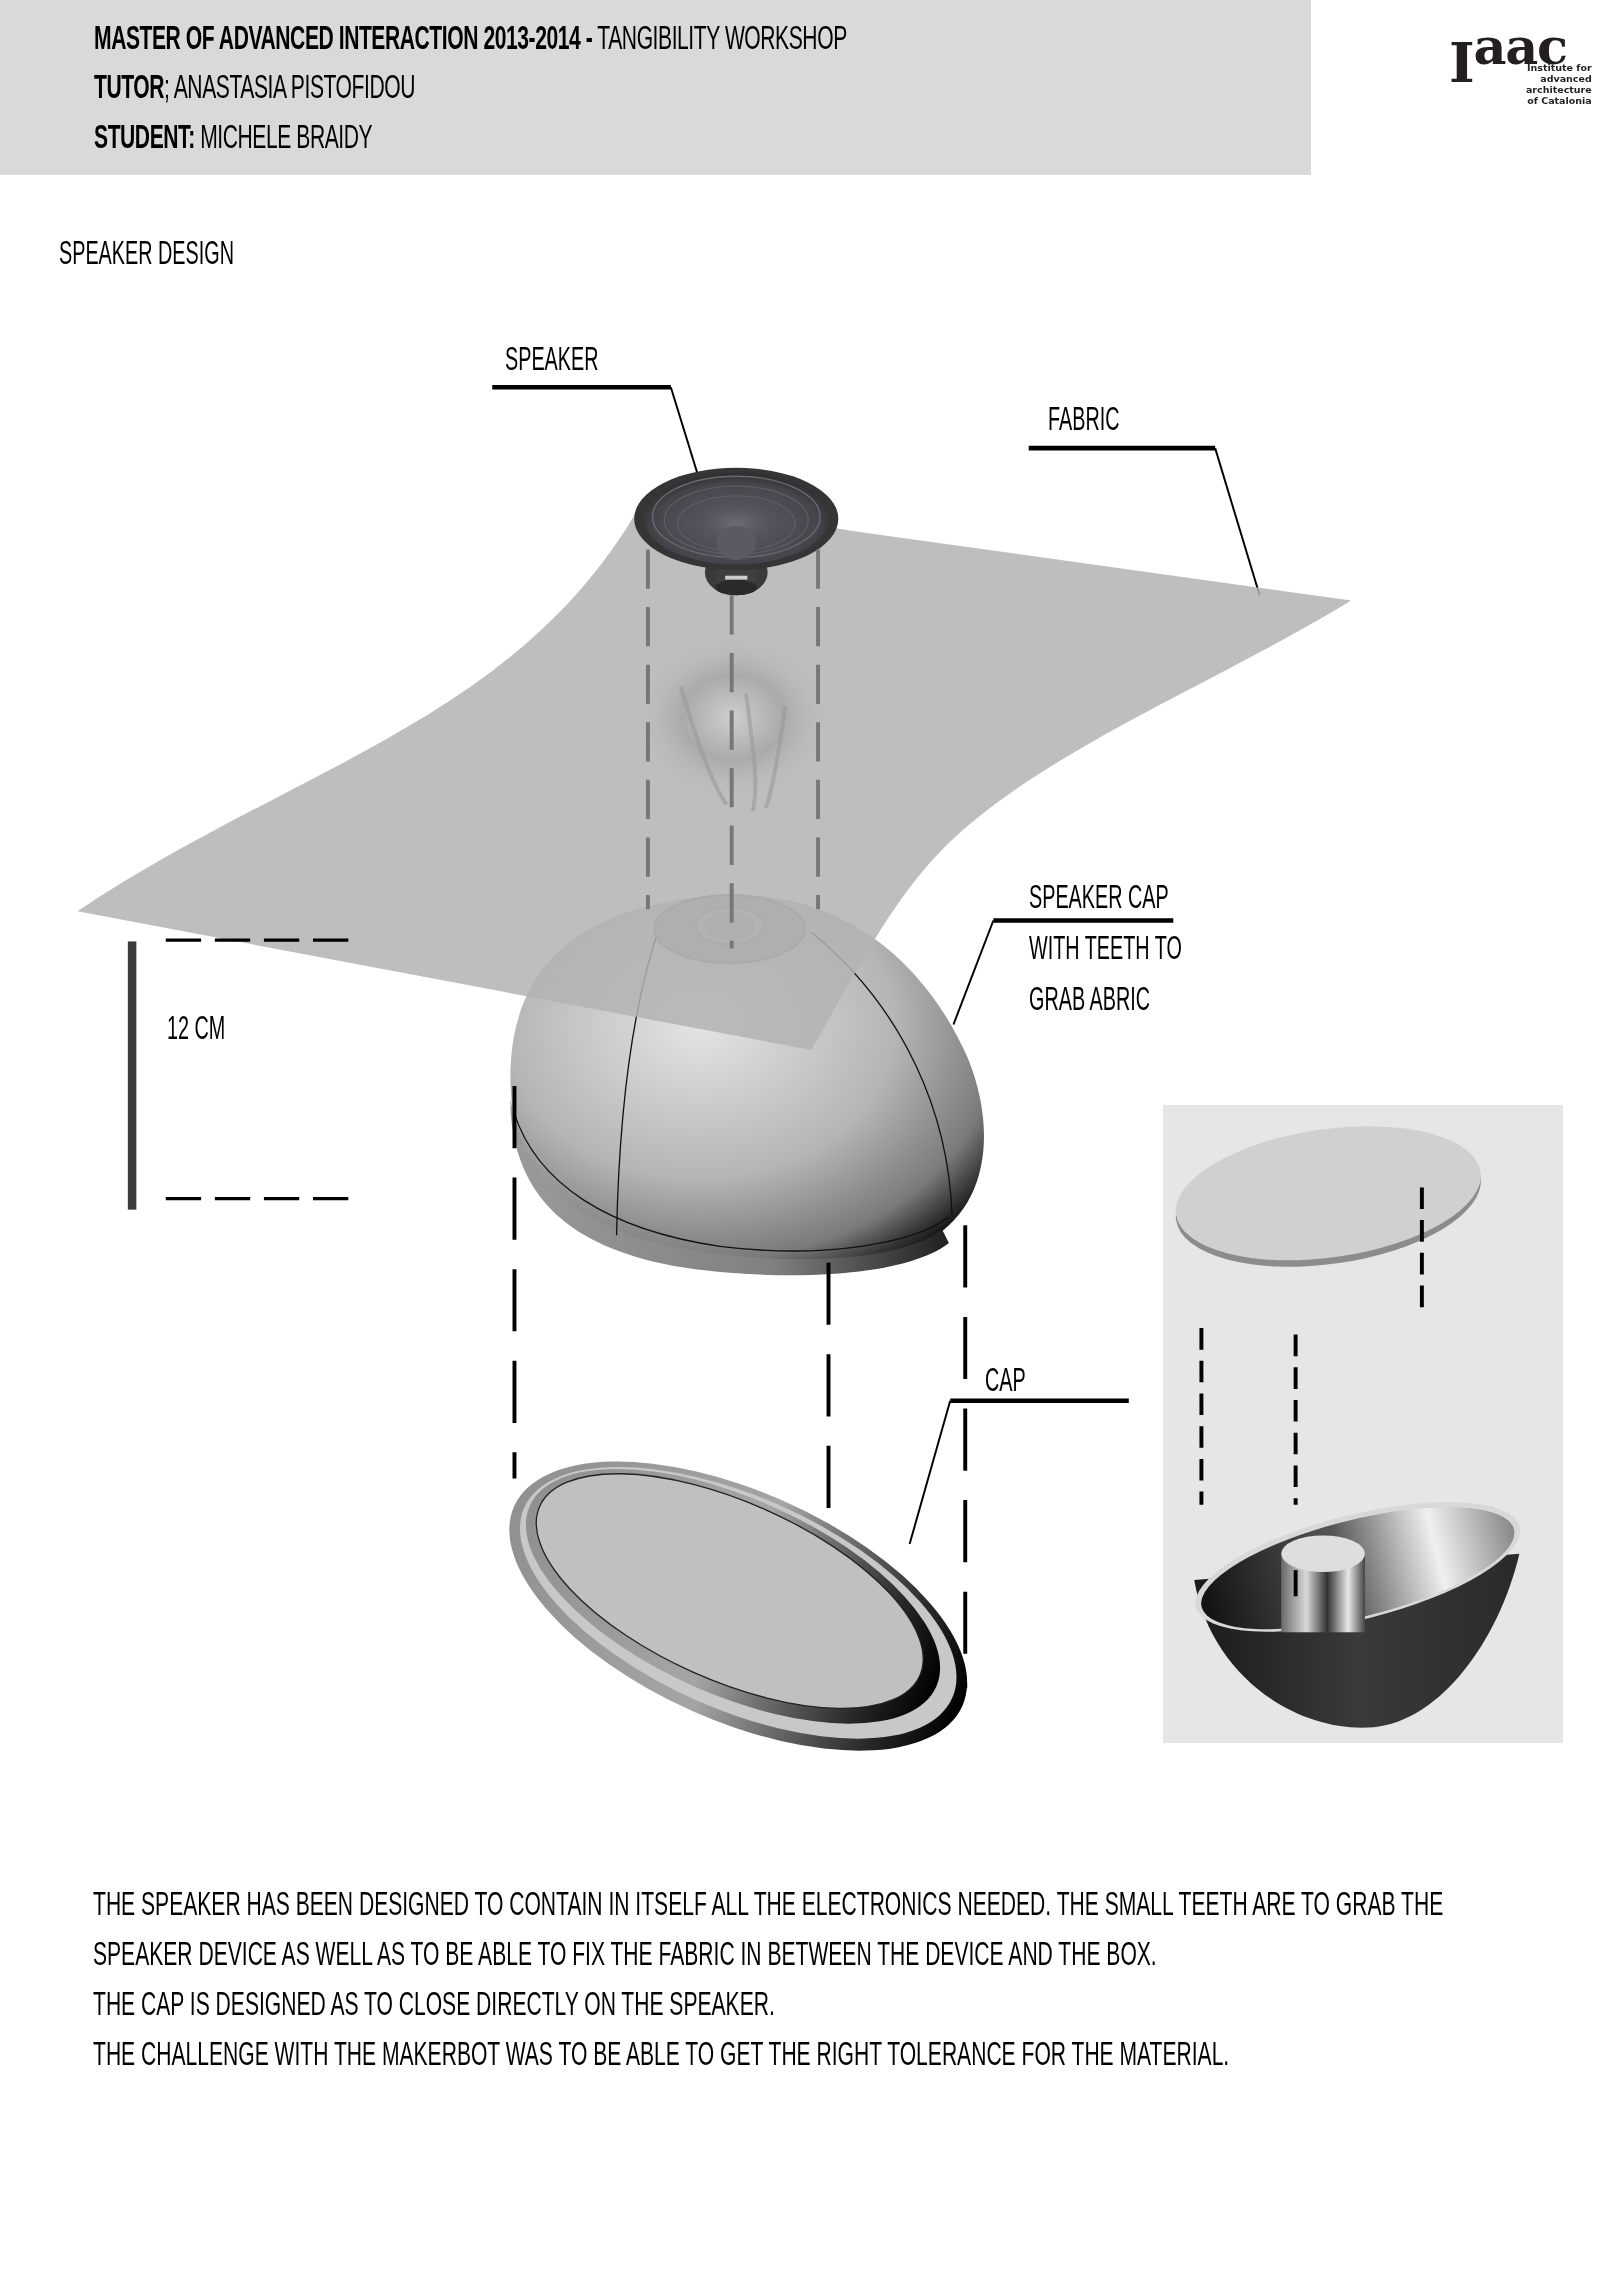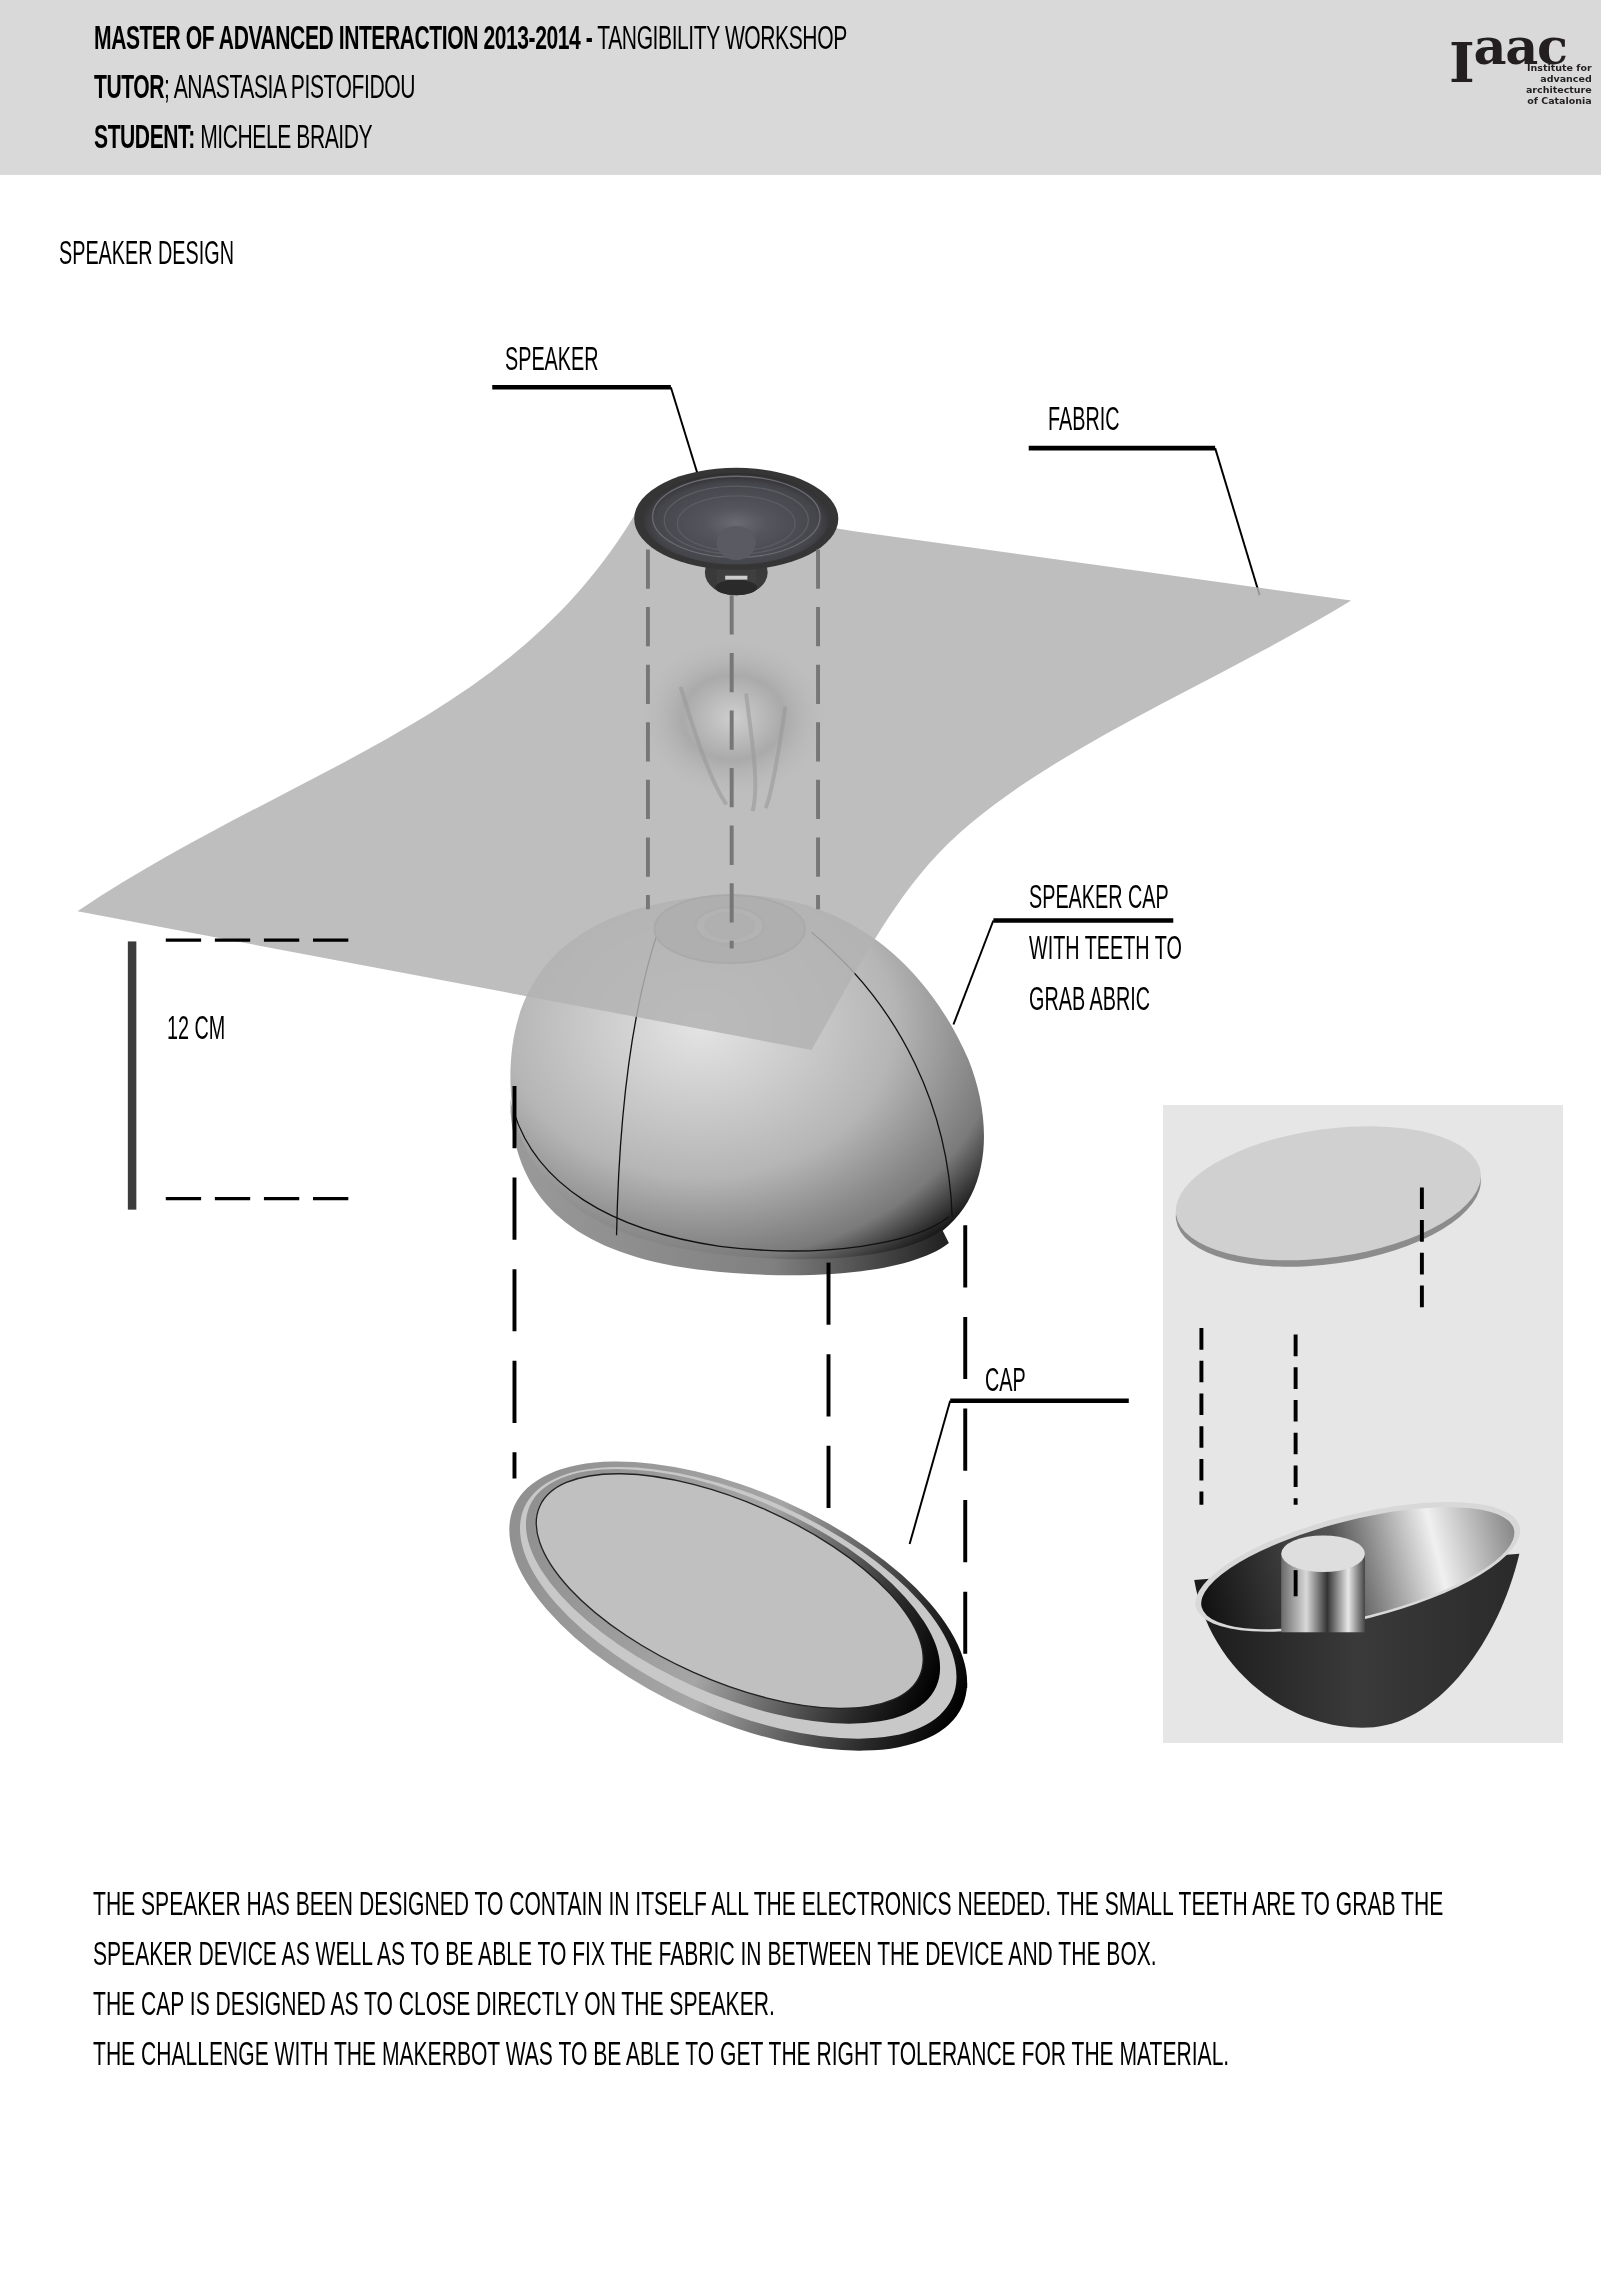--- a/index.html
+++ b/index.html
@@ -1,21 +1,21 @@
 <!DOCTYPE html>
 <html style="font-size:10.5px"><head>
 <meta charset="utf-8">
 <style>
   html, body { margin:0; padding:0; background:#ffffff; }
   body { width:1623px; height:2295px; position:relative; overflow:hidden;
          font-family:"Liberation Sans Narrow","Liberation Sans", sans-serif; color:#000; }
   .cond { font-family:"Liberation Sans", sans-serif; transform-origin:left top; display:inline-block; white-space:nowrap; }
 
   
-  #header { position:absolute; left:0; top:0; width:1601px; height:175px; background:#d9d9d9; }
+  #header { position:absolute; left:0; top:0; width:1311px; height:175px; background:#d9d9d9; }
   .hline { position:absolute; left:94px; font-size:34px; line-height:34px; letter-spacing:-0.7px; transform:scaleX(0.62); }
   .hline b { font-weight:700; }
   .hline span.light { font-weight:400; }
   #hl1 { top:19.6px; }
   #hl2 { top:69px; }
   #hl3 { top:119px; }
 
   
   #logo { position:absolute; left:1449px; top:19.6px; width:144px; height:105px; }
   #logo-mark { position:absolute; left:0; top:0; font-family:"DejaVu Serif", serif; font-weight:700; font-size:55px; line-height:52px; letter-spacing:-1.3px; color:#231f20; }

